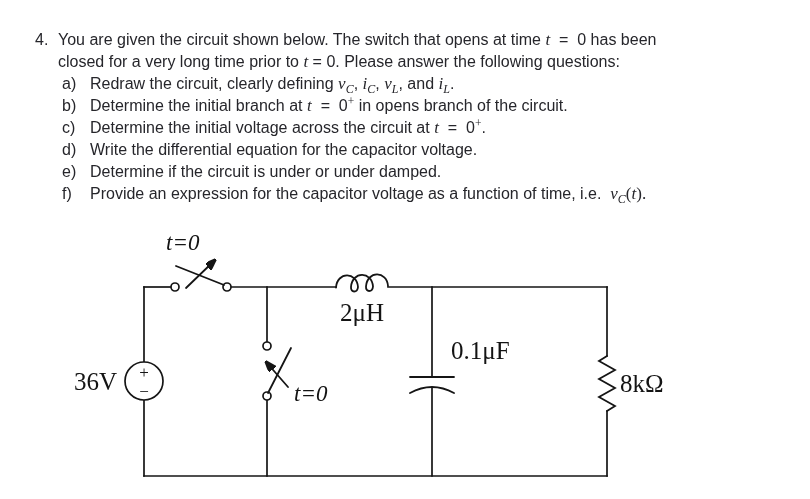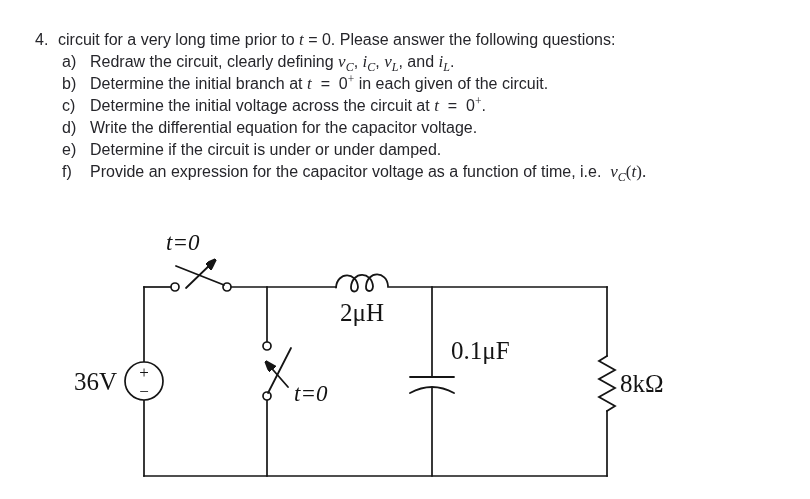--- a/index.html
+++ b/index.html
@@ -32,30 +32,31 @@
   .tlabel{font-family:"Liberation Serif",serif;font-size:23px;font-style:italic;fill:#141414;}
   .srcsign{font-family:"Liberation Serif",serif;font-size:17px;fill:#141414;}
 </style>
 </head>
 <body>
 
 <div class="problem">
   <div class="head">
     <span class="pnum">4.</span>
     <div class="pbody">
-      <div><span>circuit for a very long time prior to </span><span class="mt">t</span><span>&nbsp;=&nbsp;0. Please answer the following questions:</span></div>
+      <div><span>You are given the circuit shown below. The switch that opens at time </span><span class="mt">t</span><span>&nbsp;&nbsp;=&nbsp;&nbsp;0 has been</span></div>
+      <div><span>closed for a very long time prior to </span><span class="mt">t</span><span>&nbsp;=&nbsp;0. Please answer the following questions:</span></div>
 
       <div class="item">
         <span class="ilabel">a)</span>
         <span class="itext"><span>Redraw the circuit, clearly defining </span><span class="mt">v</span><sub class="mb">C</sub><span>, </span><span class="mt">i</span><sub class="mb">C</sub><span>, </span><span class="mt">v</span><sub class="mb">L</sub><span>, and </span><span class="mt">i</span><sub class="mb">L</sub><span>.</span></span>
       </div>
 
       <div class="item">
         <span class="ilabel">b)</span>
-        <span class="itext"><span>Determine the initial branch at </span><span class="mt">t</span><span>&nbsp;&nbsp;=&nbsp;&nbsp;0</span><sup class="mp">+</sup><span> in each given of the circuit.</span></span>
+        <span class="itext"><span>Determine the initial branch at </span><span class="mt">t</span><span>&nbsp;&nbsp;=&nbsp;&nbsp;0</span><sup class="mp">+</sup><span> in opens branch of the circuit.</span></span>
       </div>
 
       <div class="item">
         <span class="ilabel">c)</span>
         <span class="itext"><span>Determine the initial voltage across the circuit at </span><span class="mt">t</span><span>&nbsp;&nbsp;=&nbsp;&nbsp;0</span><sup class="mp">+</sup><span>.</span></span>
       </div>
 
       <div class="item">
         <span class="ilabel">d)</span>
         <span class="itext">Write the differential equation for the capacitor voltage.</span>

